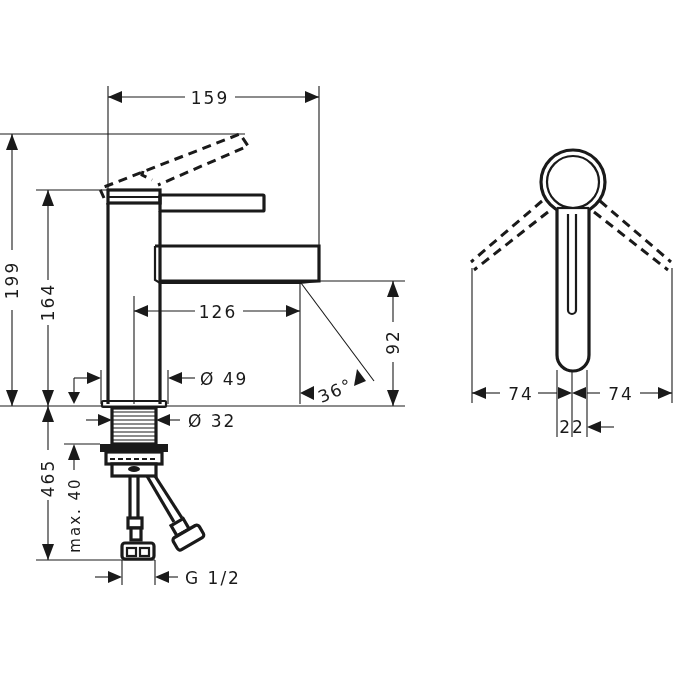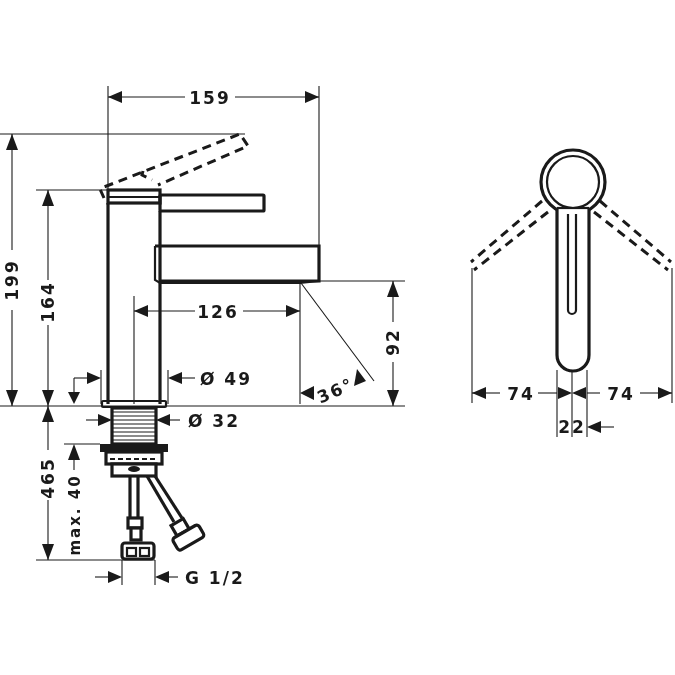--- a/index.html
+++ b/index.html
@@ -1,17 +1,17 @@
 <!DOCTYPE html>
 <html><head>
 <meta charset="utf-8">
 <style>
   html, body { margin: 0; padding: 0; background: #ffffff; }
   body { width: 675px; height: 675px; overflow: hidden; }
-  #canvas { position: absolute; left: 0; top: 0; width: 675px; height: 603px; font-weight: bold; }
+  #canvas { position: absolute; left: 0; top: 0; width: 675px; height: 603px; }
   svg text { font-family: "DejaVu Sans", sans-serif; fill: #1a1a1a; letter-spacing: 2px; }
   .thick { stroke: #1a1a1a; stroke-width: 3.2; fill: none; }
   .med { stroke: #1a1a1a; stroke-width: 2.2; fill: none; }
   .thin { stroke: #1a1a1a; stroke-width: 1.1; fill: none; }
   .dash { stroke: #1a1a1a; stroke-width: 3; fill: none; stroke-dasharray: 9 6; }
   .arrow { fill: #1a1a1a; stroke: none; }
   .fillw { fill: #ffffff; }
 </style>
 </head>
 <body>

